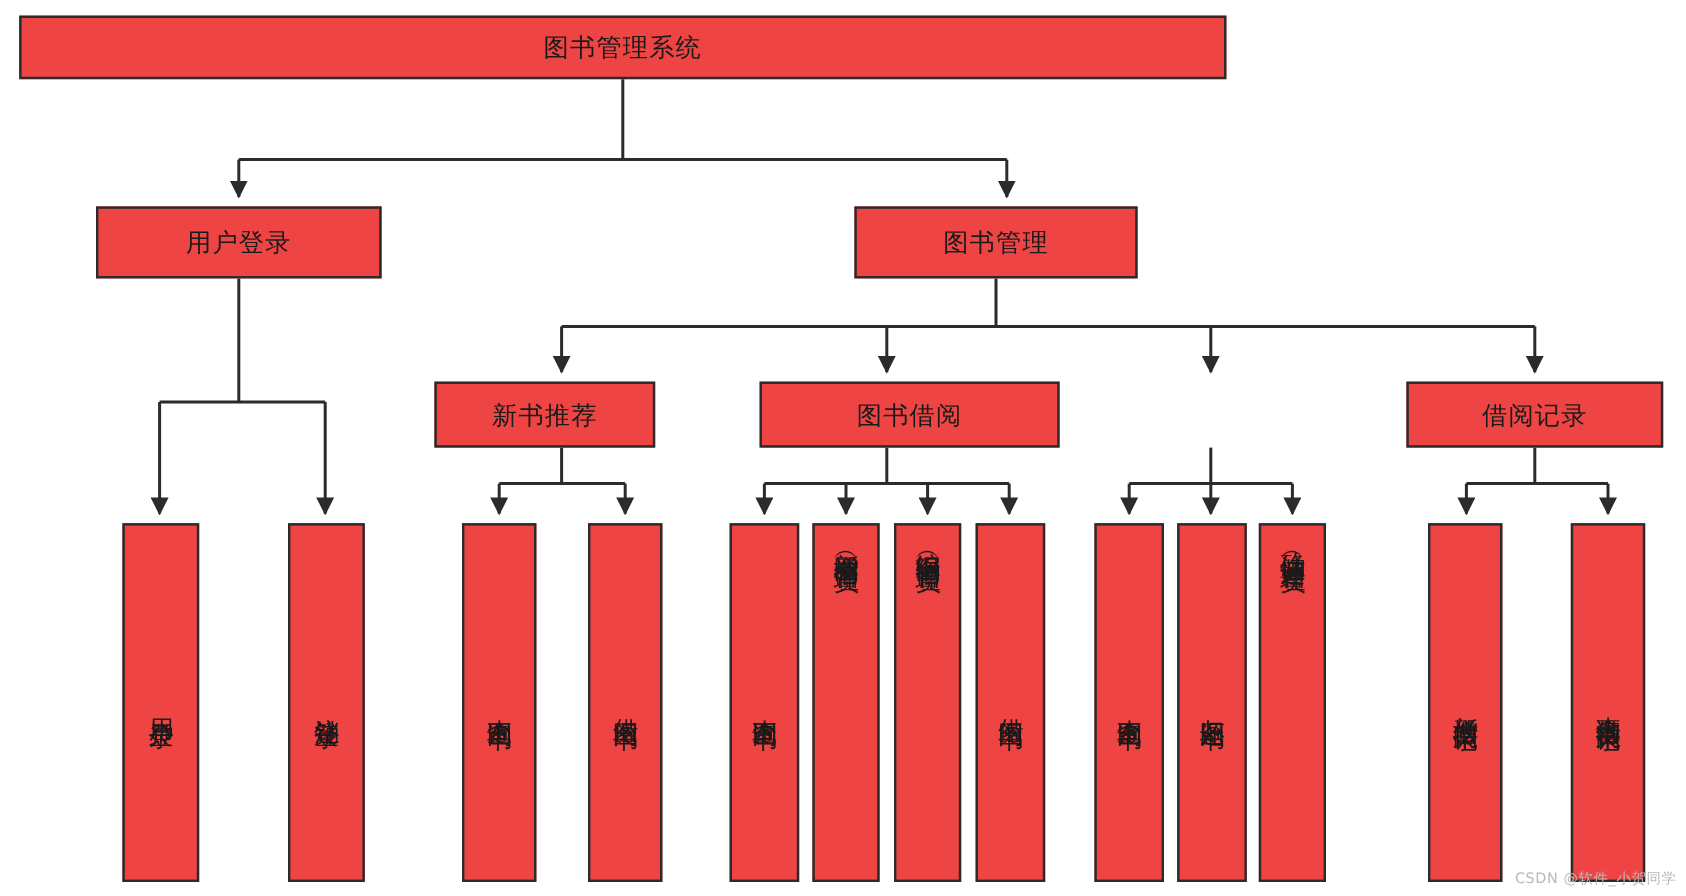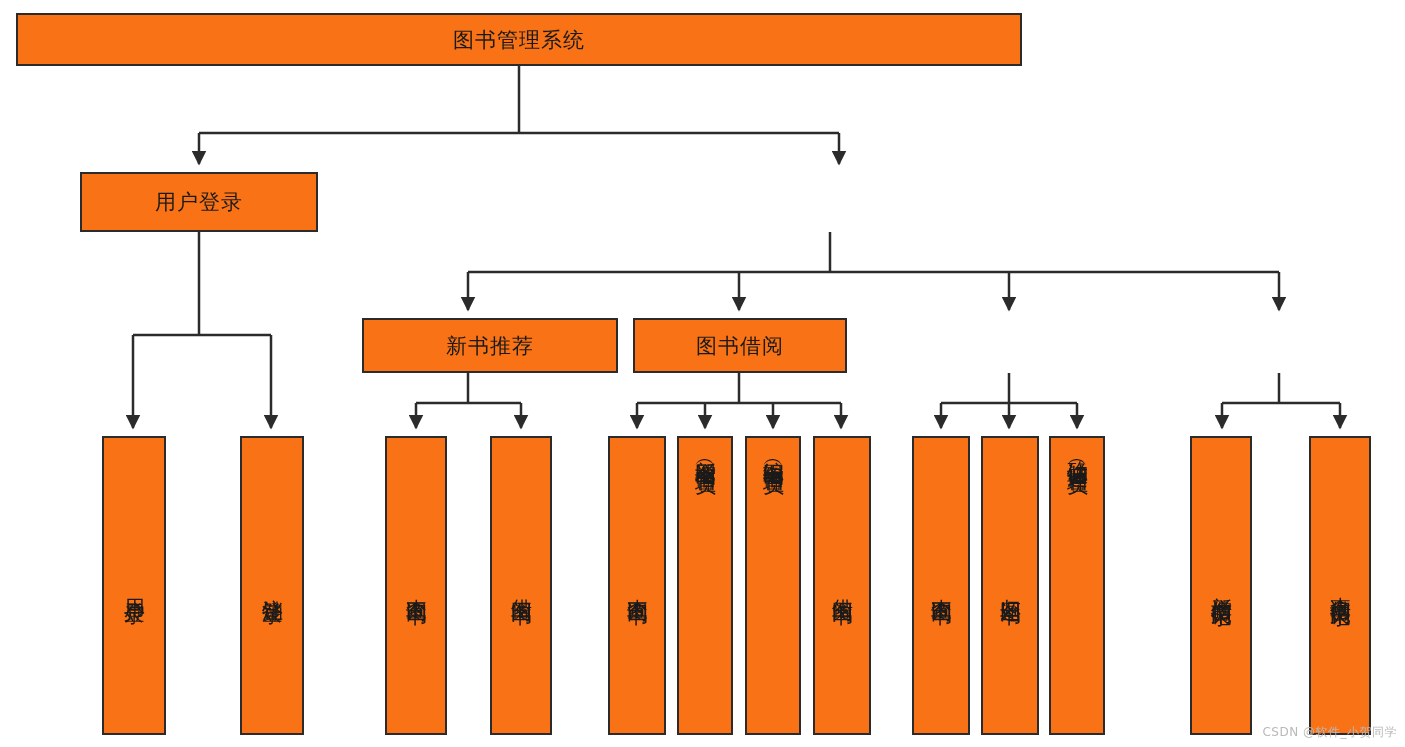--- a/index.html
+++ b/index.html
@@ -19,21 +19,21 @@
     position: absolute;
     left: 0;
     top: 0;
     width: 1405px;
     height: 747px;
     pointer-events: none;
   }
   .node {
     position: absolute;
     box-sizing: border-box;
-    background: #f97316;
+    background: #ef4444;
     border: 2px solid #2b2b2b;
     display: flex;
     align-items: center;
     justify-content: center;
     color: #1a1a1a;
   }
   .node.h-text {
     font-size: 21px;
     letter-spacing: 1px;
   }
@@ -133,26 +133,32 @@
     </g>
   </svg>
 
   <div class="node h-text" style="left:16px; top:13px; width:1006px; height:53px;">
     <span>图书管理系统</span>
   </div>
 
   <div class="node h-text" style="left:80px; top:172px; width:238px; height:60px;">
     <span>用户登录</span>
   </div>
-
-  <div class="node h-text" style="left:362px; top:318px; width:256px; height:55px;">
+  <div class="node h-text" style="left:712px; top:172px; width:236px; height:60px;">
+    <span>图书管理</span>
+  </div>
+
+  <div class="node h-text" style="left:362px; top:318px; width:184px; height:55px;">
     <span>新书推荐</span>
   </div>
-  <div class="node h-text" style="left:633px; top:318px; width:214px; height:55px;">
+  <div class="node h-text" style="left:633px; top:318px; width:250px; height:55px;">
     <span>图书借阅</span>
+  </div>
+  <div class="node h-text" style="left:1172px; top:318px; width:214px; height:55px;">
+    <span>借阅记录</span>
   </div>
 
   <div class="node v-text mid-align" style="left:102px; top:436px; width:64px; height:299px;">
     <span class="vlabel">用户登录</span>
   </div>
   <div class="node v-text mid-align" style="left:240px; top:436px; width:64px; height:299px;">
     <span class="vlabel">注销登录</span>
   </div>
 
   <div class="node v-text mid-align" style="left:385px; top:436px; width:62px; height:299px;">

